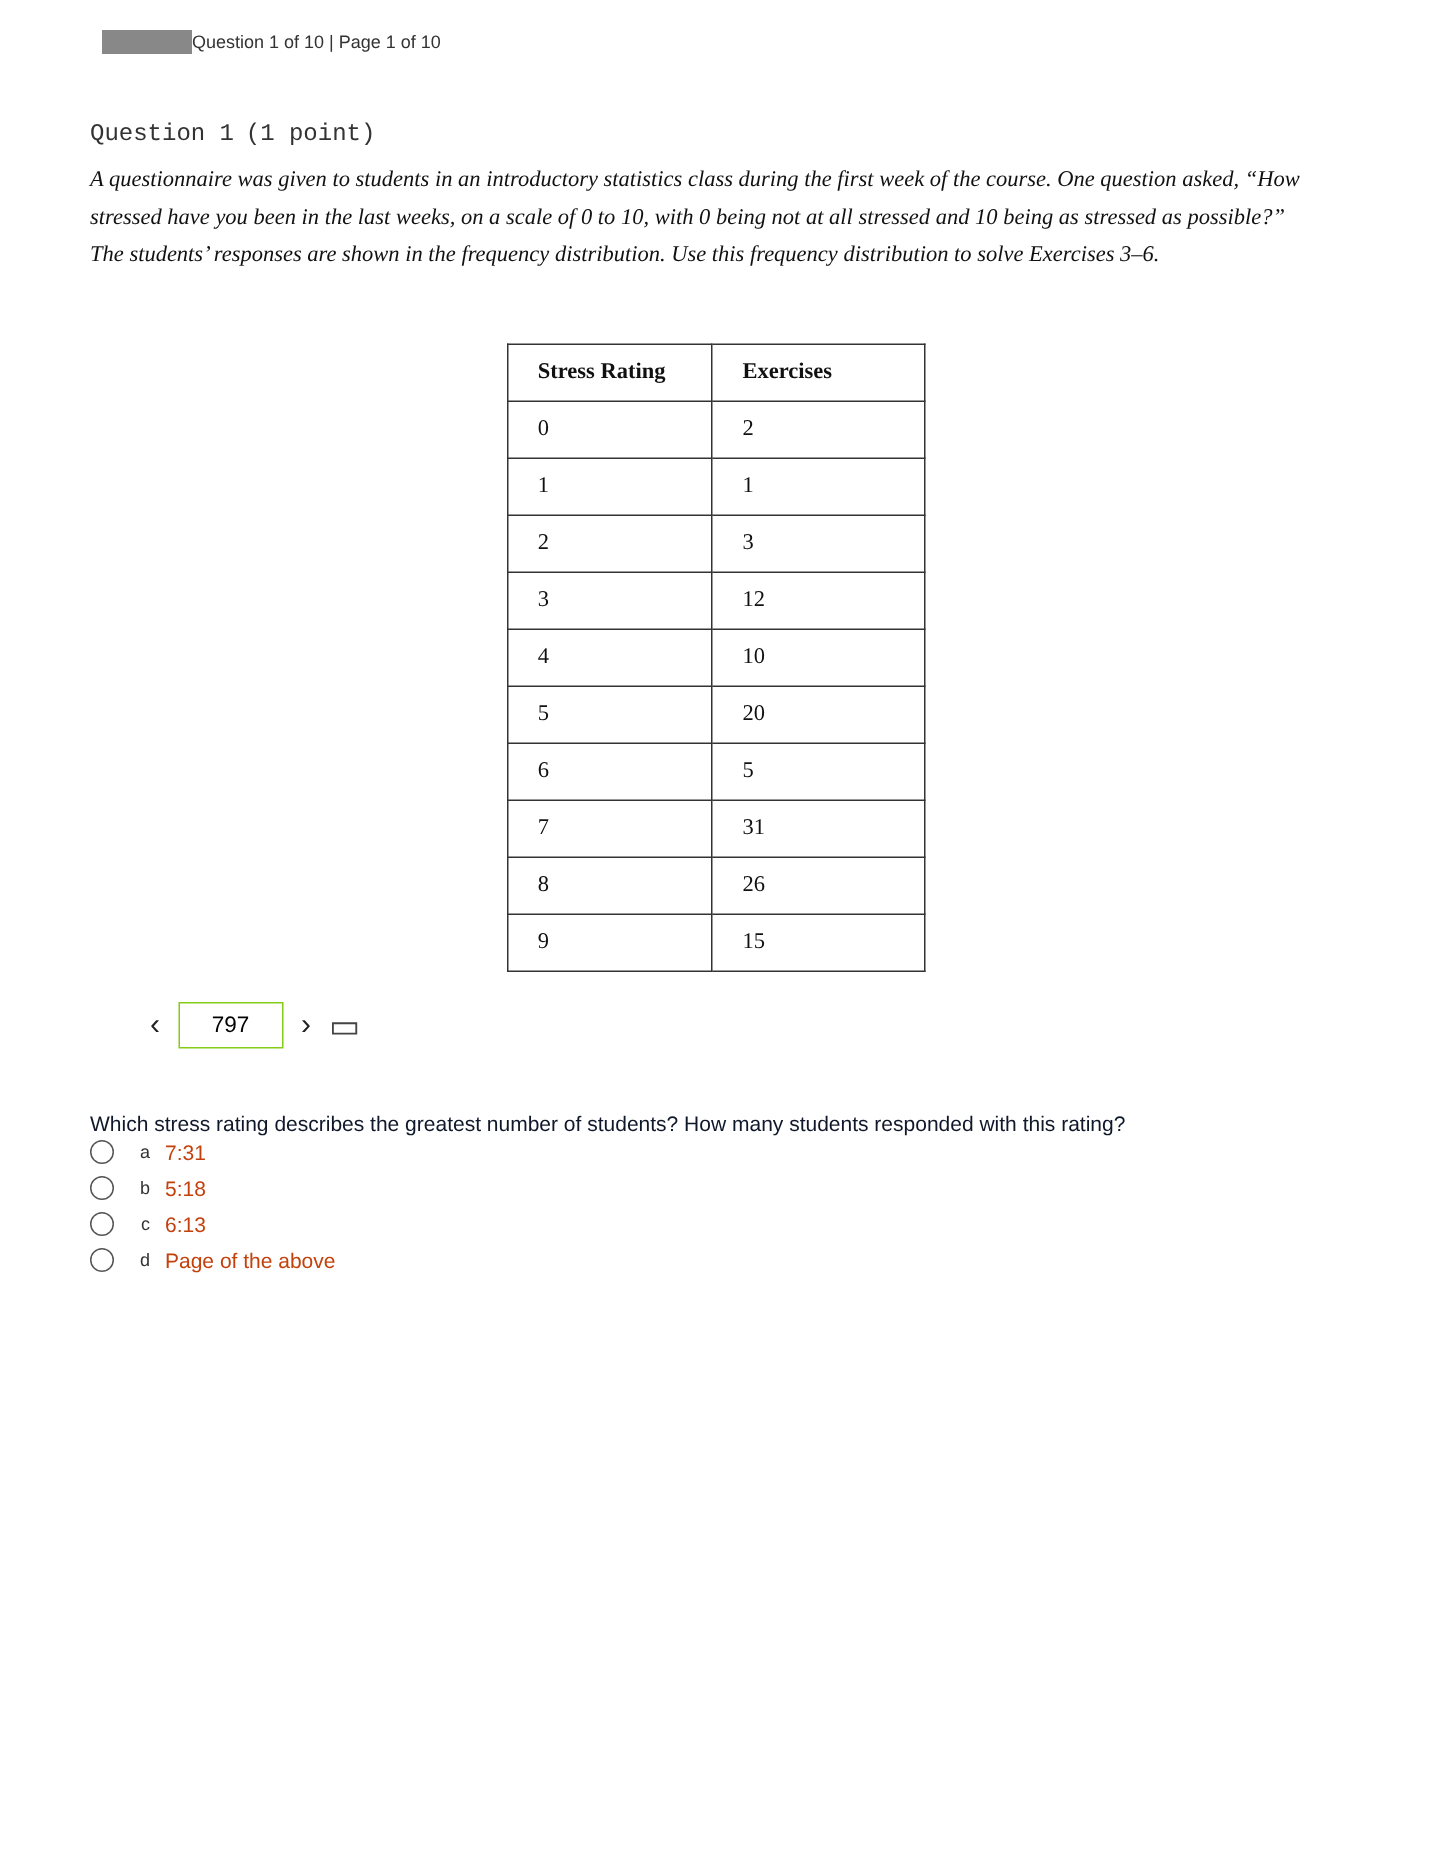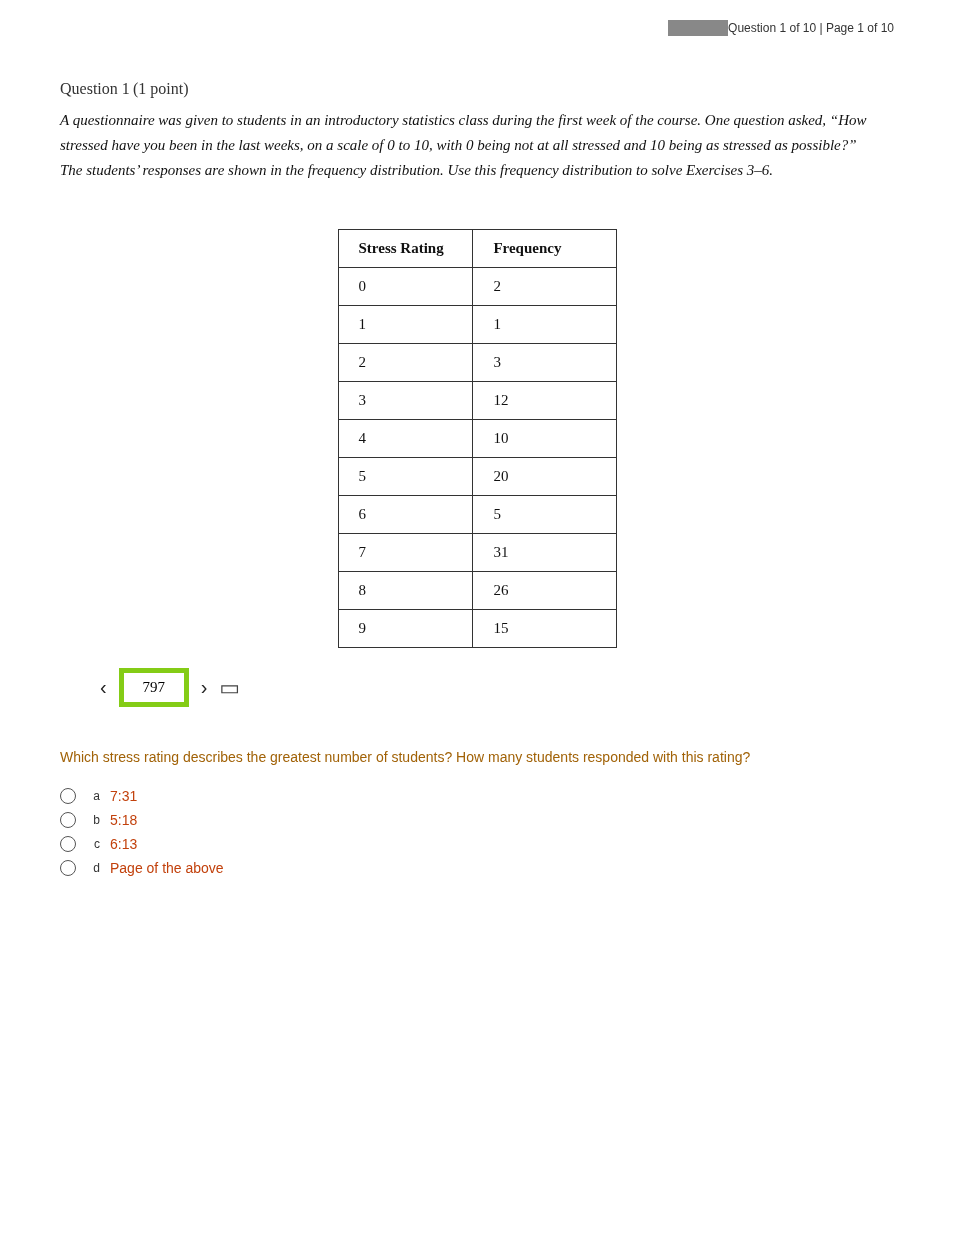--- a/index.html
+++ b/index.html
@@ -8,39 +8,38 @@
       font-family: Georgia, 'Times New Roman', serif;
       font-size: 15px;
       color: #111;
       width: 954px;
       min-height: 1248px;
       padding: 20px 60px 40px 60px;
     }
 
     .top-bar {
       display: flex;
-      justify-content: flex-end;
       align-items: center;
       margin-bottom: 10px;
     }
     .top-bar-text {
       font-size: 12px;
       color: #333;
       font-family: Arial, sans-serif;
     }
     .top-bar-rect {
       width: 60px;
       height: 16px;
       background: #888;
       display: inline-block;
       margin-left: 8px;
     }
 
     .question-label {
-      font-family: Liberation Serif, serif;
+      font-family: Liberation Mono, monospace;
       font-size: 13px;
       color: #333;
       margin-bottom: 10px;
       margin-top: 44px;
     }
     .question-label span {
       font-size: 16px;
     }
 
     .question-text {
@@ -88,37 +87,36 @@
     }
     .nav-arrow {
       font-size: 20px;
       cursor: pointer;
       color: #222;
       background: none;
       border: none;
       font-family: Arial, sans-serif;
     }
     .nav-input {
-      border: 5px solid #84cc16;
+      border: 1px solid #84cc16;
       padding: 6px 12px;
       font-size: 15px;
       width: 70px;
       text-align: center;
-      font-family: Liberation Serif, serif;
+      font-family: Liberation Sans, sans-serif;
     }
     .bookmark-icon {
       font-size: 22px;
       color: #444;
     }
 
     .question-bottom {
       font-family: Arial, sans-serif;
       font-size: 14px;
-      color: #a16207;
-      margin-bottom: 20px;
+      color: #0f172a;
       max-width: 820px;
       line-height: 1.5;
     }
 
     .options {
       display: flex;
       flex-direction: column;
       gap: 8px;
       font-family: Arial, sans-serif;
       font-size: 14px;
@@ -161,21 +159,21 @@
   <span>(1 point)</span>
 </div>
 
 <div class="question-text">A questionnaire was given to students in an introductory statistics class during the first week of the course. One question asked, “How stressed have you been in the last  weeks, on a scale of 0 to 10, with 0 being not at all stressed and 10 being as stressed as possible?” The students’ responses are shown in the frequency distribution. Use this frequency distribution to solve Exercises 3–6.</div>
 
 <div class="table-container">
   <table>
     <thead>
       <tr>
         <th>Stress Rating</th>
-        <th>Frequency</th>
+        <th>Exercises</th>
       </tr>
     </thead>
     <tbody id="table-body">
     <tr>
           <td>0</td>
           <td>2</td>
         </tr>
         <tr>
           <td>1</td>
           <td>1</td>

